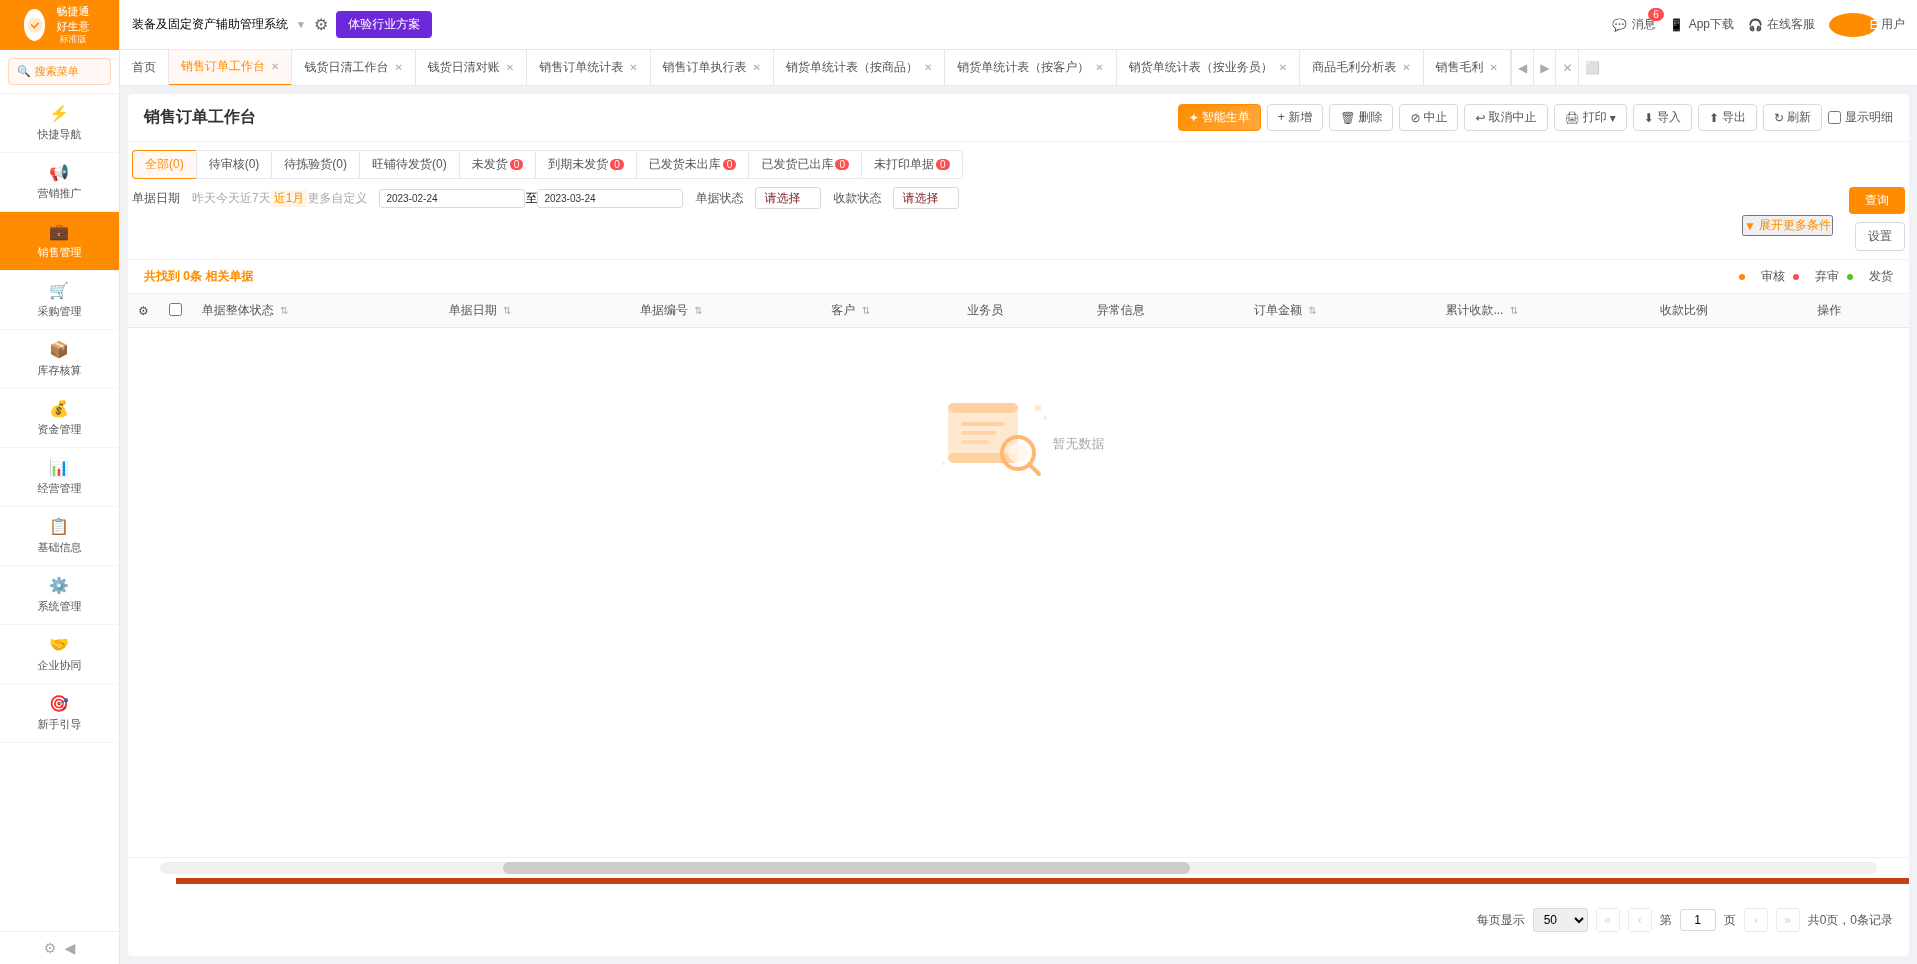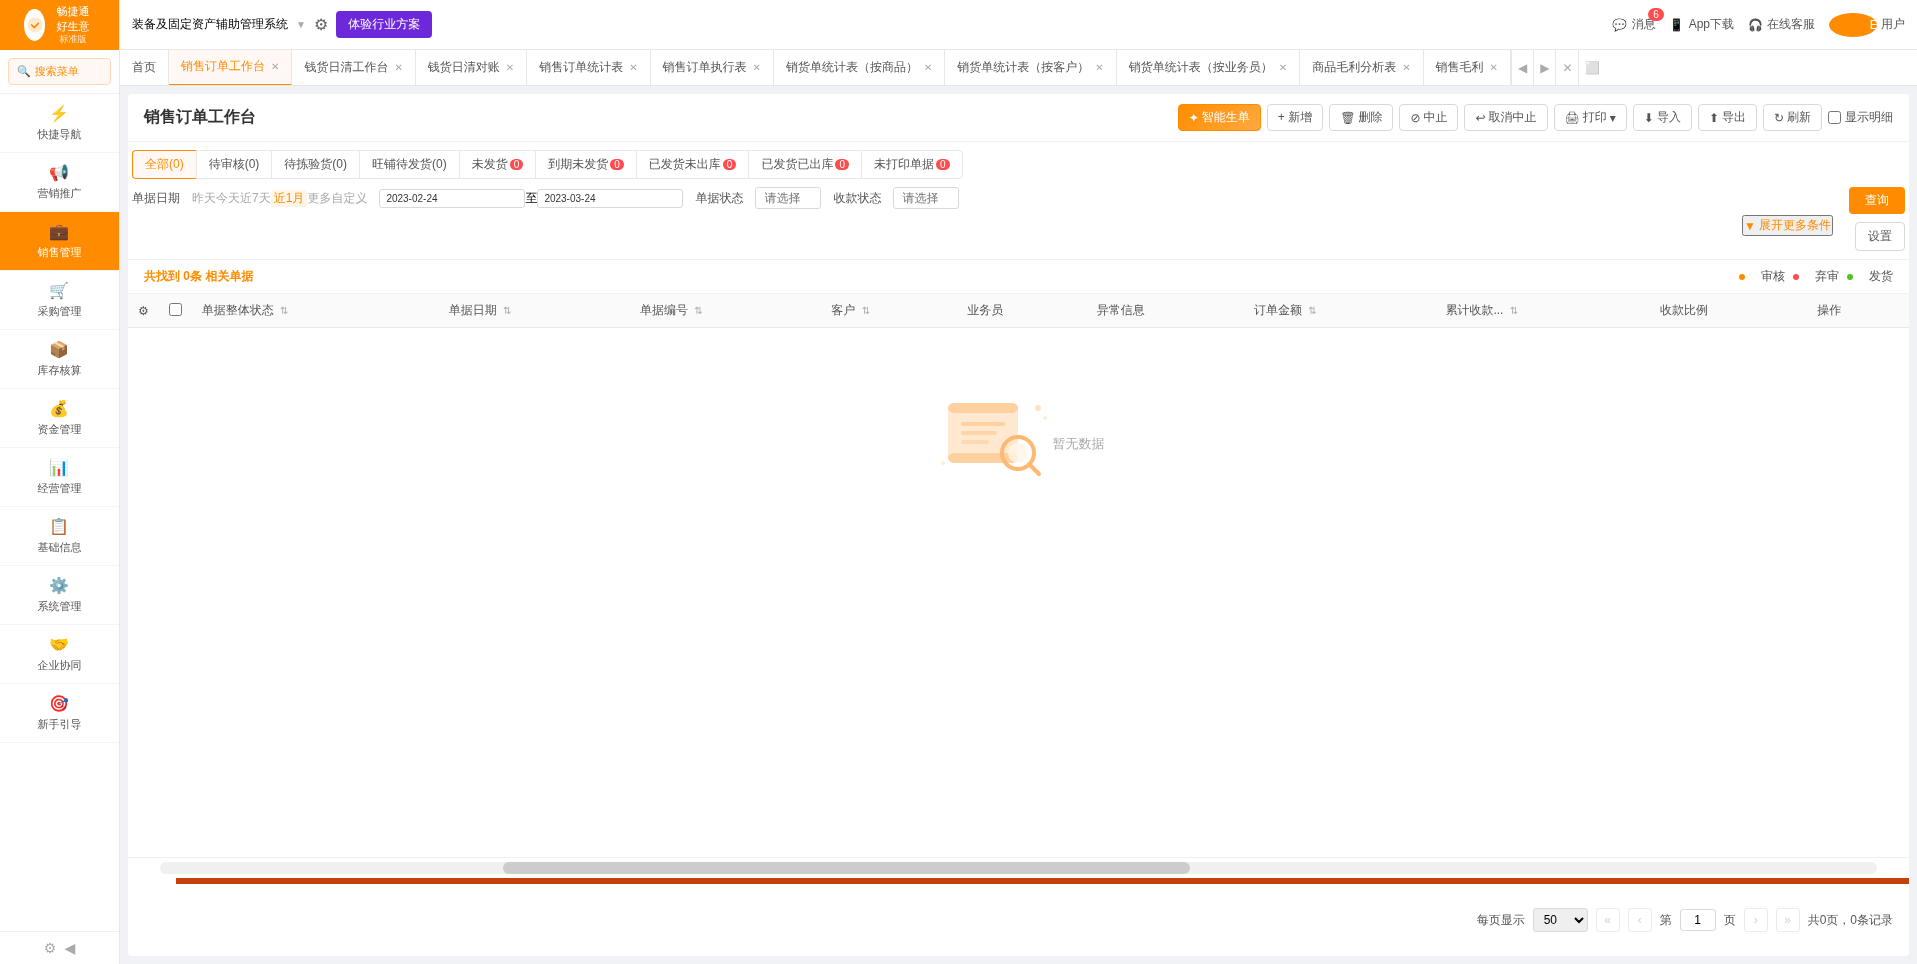--- a/index.html
+++ b/index.html
@@ -65,21 +65,21 @@
     .filter-tab:last-child { border-right: 1px solid #e8e8e8; border-radius: 0 4px 4px 0; }
     .filter-tab.active { background: #fff8f5; color: #ff8c00; border-color: #ff8c00; }
     .filter-tab .badge-red { background: #ff4d4f; color: #fff; border-radius: 10px; font-size: 10px; padding: 0 4px; margin-left: 2px; }
 
     .filter-row { display: flex; align-items: center; gap: 12px; flex-wrap: wrap; }
     .filter-label { color: #555; white-space: nowrap; }
     .date-range { display: flex; align-items: center; gap: 0; }
     .date-quick { color: #aaa; cursor: pointer; }
     .date-quick.active { color: #ff8c00; background: #fff5e6; border-radius: 2px; padding: 0 3px; }
     .date-input { border: 1px solid #d9d9d9; border-radius: 3px; padding: 3px 6px; font-size: 10px; color: #333; background: #fff; }
-    .filter-select { border: 1px solid #d9d9d9; border-radius: 3px; padding: 3px 20px 3px 8px; font-size: 12px; color: #737373; background: #fff; appearance: none; cursor: pointer; }
+    .filter-select { border: 1px solid #d9d9d9; border-radius: 3px; padding: 3px 20px 3px 8px; font-size: 12px; color: #7f1d1d; background: #fff; appearance: none; cursor: pointer; }
     .expand-btn { color: #ff8c00; cursor: pointer; font-size: 12px; display: flex; align-items: center; gap: 3px; margin-left: auto; }
     .query-btn { background: #ff8c00; color: #fff; border: none; border-radius: 4px; padding: 5px 16px; font-size: 12px; cursor: pointer; }
     .set-btn { background: #fff; color: #555; border: 1px solid #d9d9d9; border-radius: 4px; padding: 5px 12px; font-size: 12px; cursor: pointer; margin-top: 4px; }
 
     
     .table-area { flex: 1; overflow: hidden; display: flex; flex-direction: column; }
     .table-toolbar { padding: 8px 16px; display: flex; align-items: center; justify-content: space-between; border-bottom: 1px solid #f0f0f0; }
     .table-count { font-size: 12px; color: #555; }
     .table-count span { color: #ff8c00; font-weight: 600; }
     .table-actions { display: flex; gap: 8px; }

